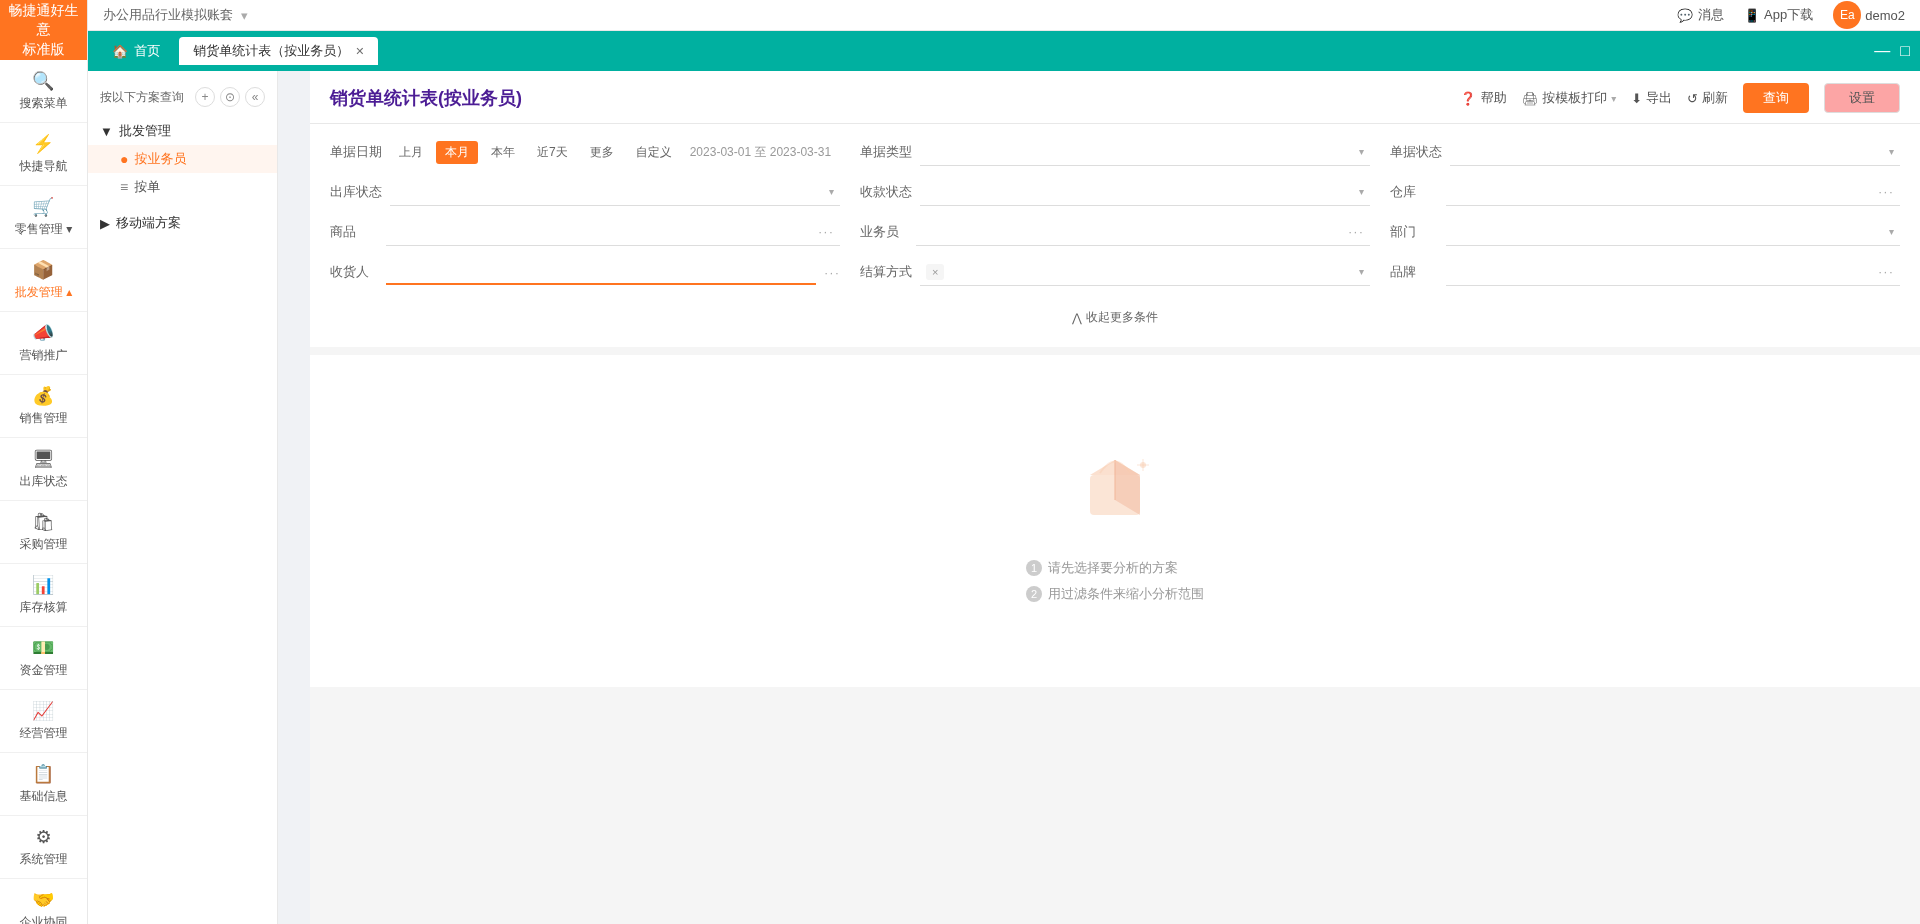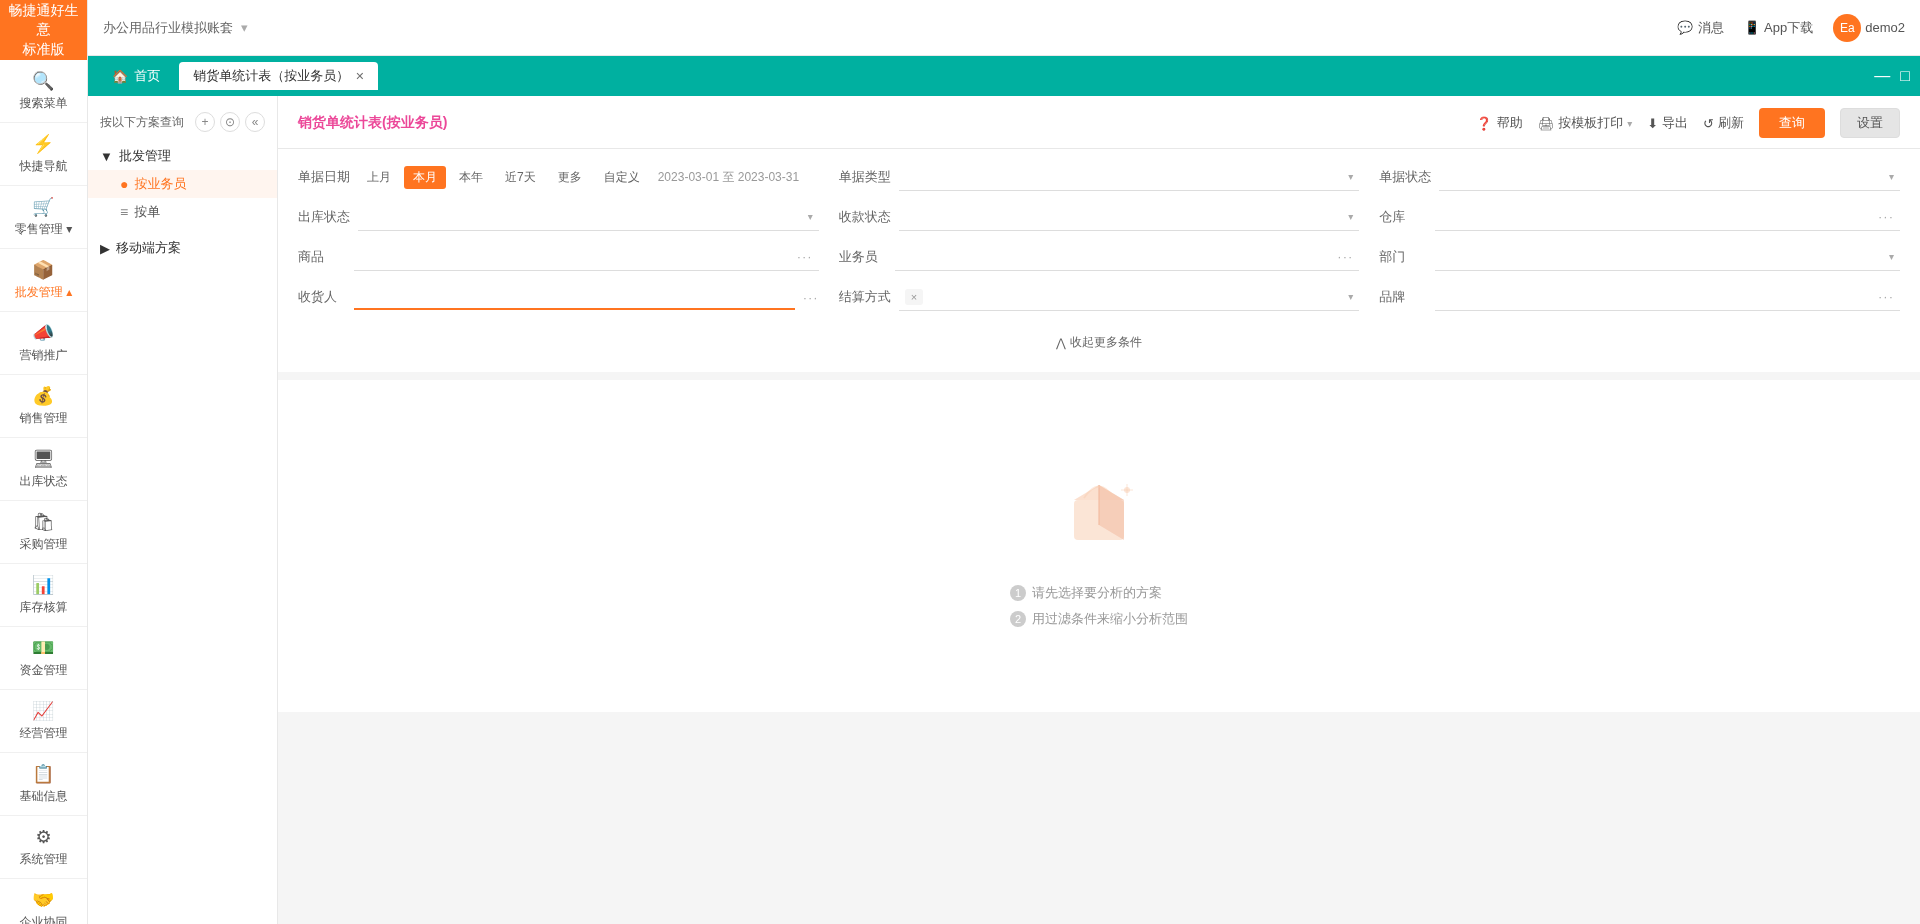--- a/index.html
+++ b/index.html
@@ -50,21 +50,21 @@
     
     .main-area {
       flex: 1;
       display: flex;
       flex-direction: column;
       overflow: hidden;
     }
 
     
     .top-header {
-      height: 56px;
+      height: 31px;
       background: #fff;
       display: flex;
       align-items: center;
       justify-content: space-between;
       padding: 0 15px;
       border-bottom: 1px solid #e8e8e8;
       flex-shrink: 0;
     }
     .top-header-left {
       display: flex;
@@ -135,20 +135,21 @@
       align-items: center;
       gap: 10px;
       color: #fff;
     }
 
     
     .page-wrapper {
       display: flex;
       flex: 1;
       overflow: hidden;
+      gap: 32px;
     }
 
     
     .left-panel {
       width: 190px;
       background: #fff;
       border-right: 1px solid #e8e8e8;
       flex-shrink: 0;
       padding: 10px 0;
       overflow-y: auto;
@@ -212,23 +213,23 @@
     
     .page-title-bar {
       background: #fff;
       padding: 12px 20px 10px;
       display: flex;
       align-items: center;
       justify-content: space-between;
       border-bottom: 1px solid #e8e8e8;
     }
     .page-title {
-      font-size: 14px;
+      font-size: 18px;
       font-weight: bold;
-      color: #ec4899;
+      color: #4c1d95;
     }
     .page-actions {
       display: flex;
       align-items: center;
       gap: 15px;
     }
     .page-action-btn {
       display: flex;
       align-items: center;
       gap: 4px;
@@ -239,24 +240,24 @@
     .btn-primary {
       background: #ff7420;
       color: #fff;
       border: none;
       padding: 6px 20px;
       border-radius: 4px;
       cursor: pointer;
       font-size: 13px;
     }
     .btn-secondary {
-      background: #e5e5e5;
+      background: #fca5a5;
       color: #555;
       border: 1px solid #ddd;
-      padding: 5px 16px;
+      padding: 5px 24px;
       border-radius: 4px;
       cursor: pointer;
       font-size: 13px;
     }
 
     
     .filter-section {
       background: #fff;
       padding: 14px 20px;
       margin-bottom: 8px;

